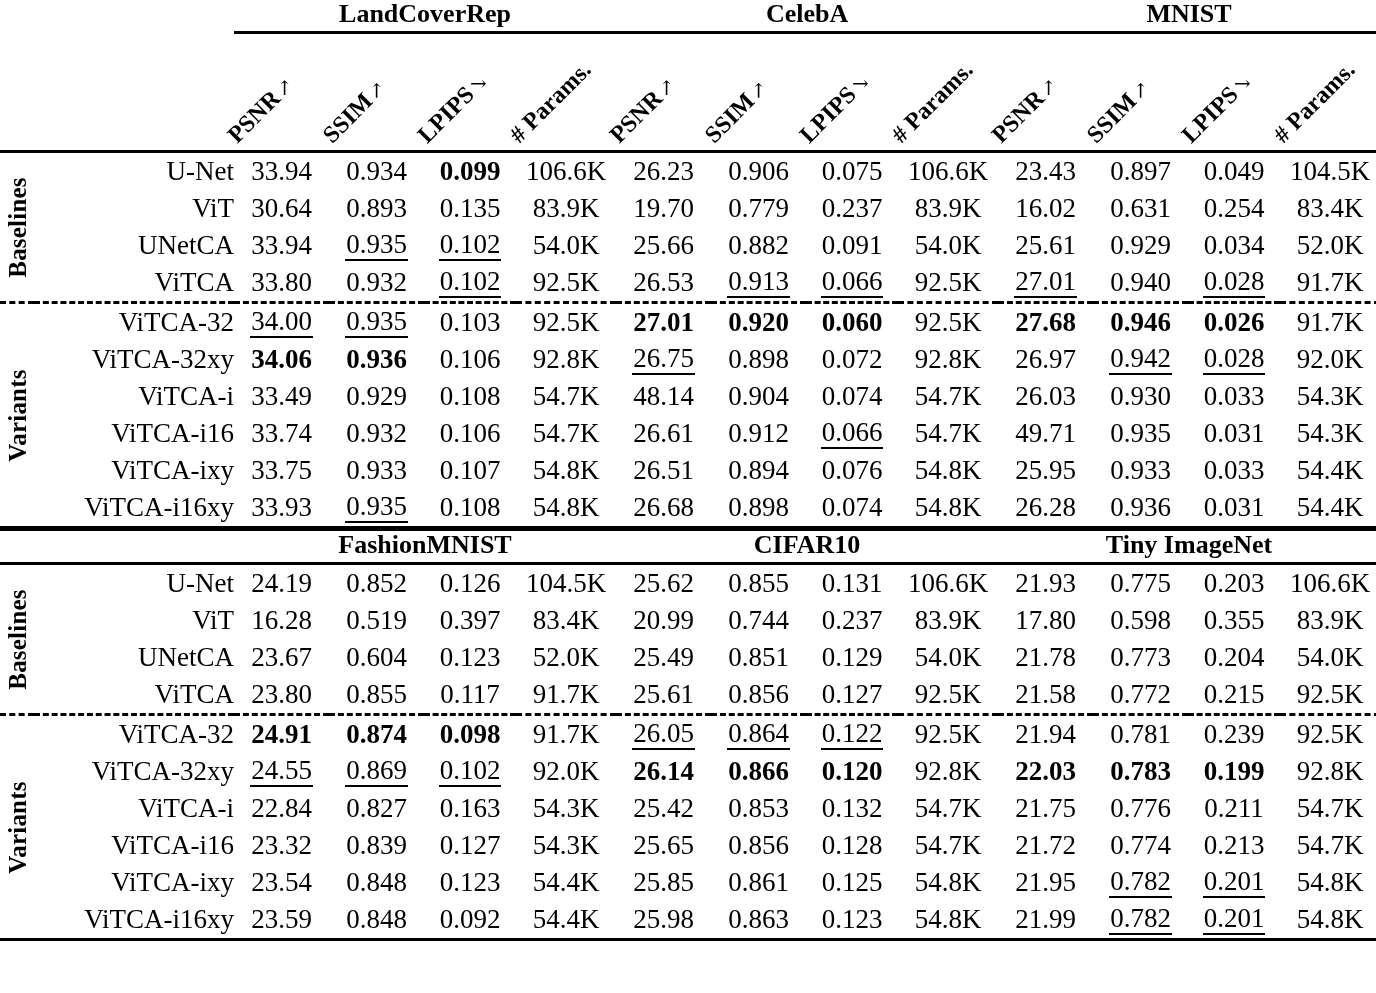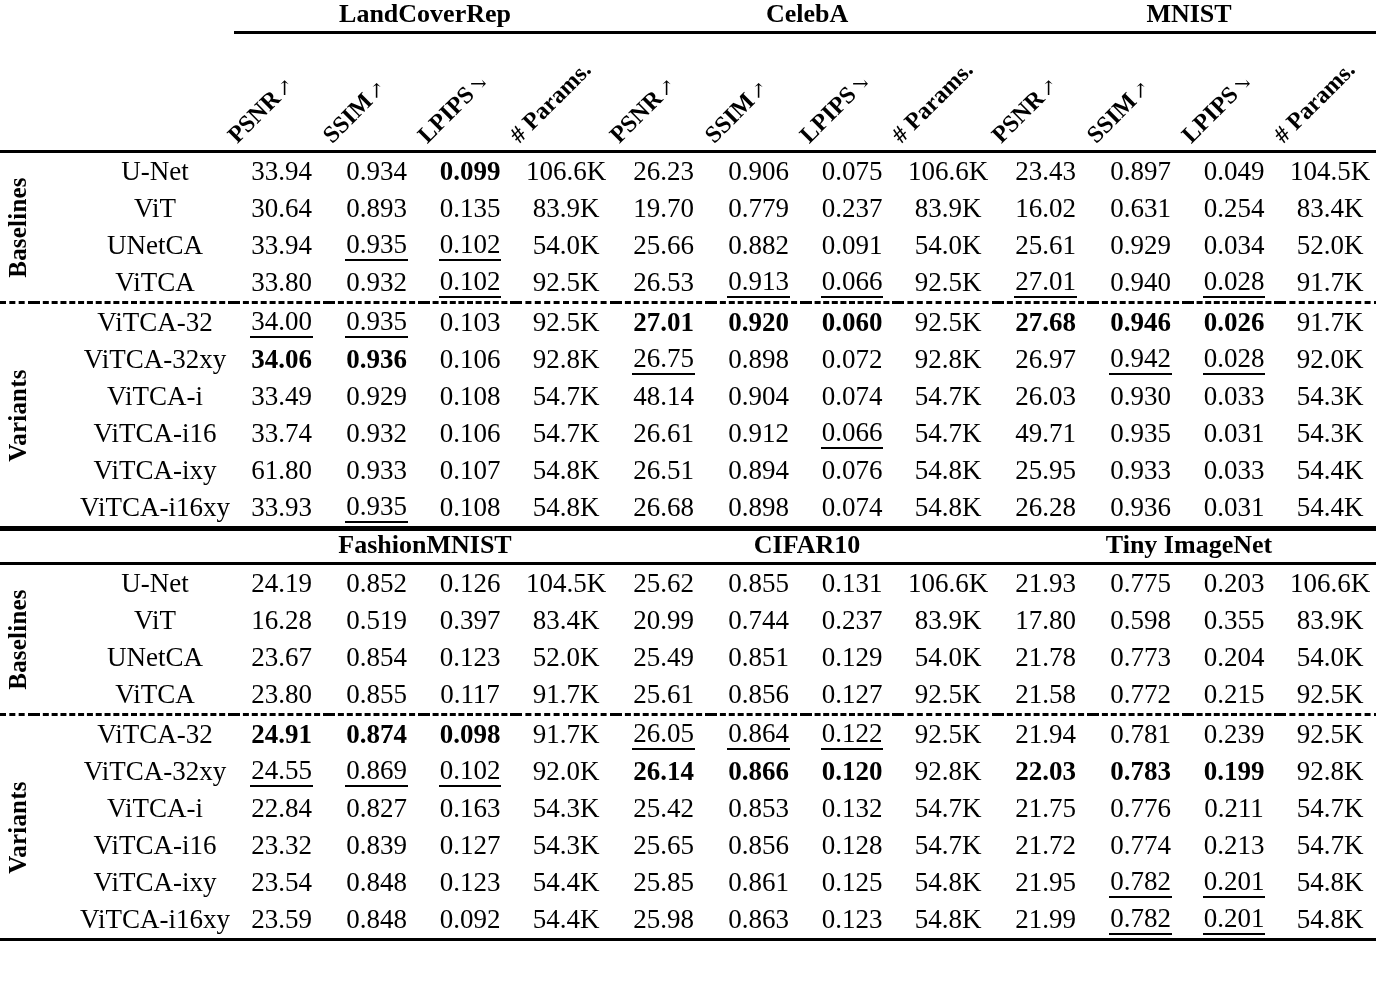--- a/index.html
+++ b/index.html
@@ -98,21 +98,21 @@
   }
 
   
   .drow td {
     font-size: 27px;
     line-height: 1;
     height: 37px;
     padding: 0;
   }
   td.model {
-    text-align: center;
+    text-align: right;
     padding-left: 42px;
     white-space: nowrap;
   }
   td.num {
     text-align: center;
     white-space: nowrap;
   }
   td.num span.v {
     display: inline-block;
     padding: 0 1px 1px 1px;
@@ -366,21 +366,21 @@
           <td class="num"><span class="v">0.912</span></td>
           <td class="num"><span class="v u">0.066</span></td>
           <td class="num"><span class="v">54.7K</span></td>
           <td class="num"><span class="v">49.71</span></td>
           <td class="num"><span class="v">0.935</span></td>
           <td class="num"><span class="v">0.031</span></td>
           <td class="num"><span class="v">54.3K</span></td>
         </tr>
         <tr class="drow">
           <td class="model">ViTCA-ixy</td>
-          <td class="num"><span class="v">61.80</span></td>
+          <td class="num"><span class="v">33.75</span></td>
           <td class="num"><span class="v">0.933</span></td>
           <td class="num"><span class="v">0.107</span></td>
           <td class="num"><span class="v">54.8K</span></td>
           <td class="num"><span class="v">26.51</span></td>
           <td class="num"><span class="v">0.894</span></td>
           <td class="num"><span class="v">0.076</span></td>
           <td class="num"><span class="v">54.8K</span></td>
           <td class="num"><span class="v">25.95</span></td>
           <td class="num"><span class="v">0.933</span></td>
           <td class="num"><span class="v">0.033</span></td>
@@ -468,21 +468,21 @@
           <td class="num"><span class="v">0.237</span></td>
           <td class="num"><span class="v">83.9K</span></td>
           <td class="num"><span class="v">17.80</span></td>
           <td class="num"><span class="v">0.598</span></td>
           <td class="num"><span class="v">0.355</span></td>
           <td class="num"><span class="v">83.9K</span></td>
         </tr>
         <tr class="drow">
           <td class="model">UNetCA</td>
           <td class="num"><span class="v">23.67</span></td>
-          <td class="num"><span class="v">0.854</span></td>
+          <td class="num"><span class="v">0.604</span></td>
           <td class="num"><span class="v">0.123</span></td>
           <td class="num"><span class="v">52.0K</span></td>
           <td class="num"><span class="v">25.49</span></td>
           <td class="num"><span class="v">0.851</span></td>
           <td class="num"><span class="v">0.129</span></td>
           <td class="num"><span class="v">54.0K</span></td>
           <td class="num"><span class="v">21.78</span></td>
           <td class="num"><span class="v">0.773</span></td>
           <td class="num"><span class="v">0.204</span></td>
           <td class="num"><span class="v">54.0K</span></td>

